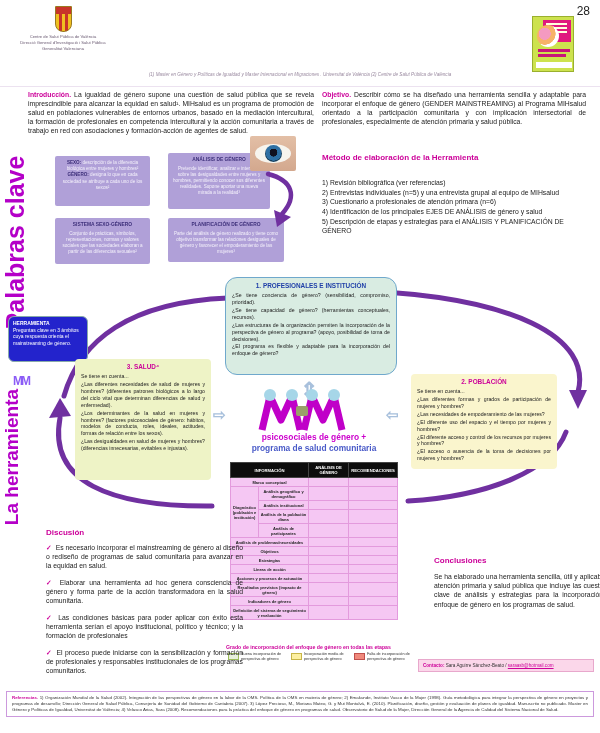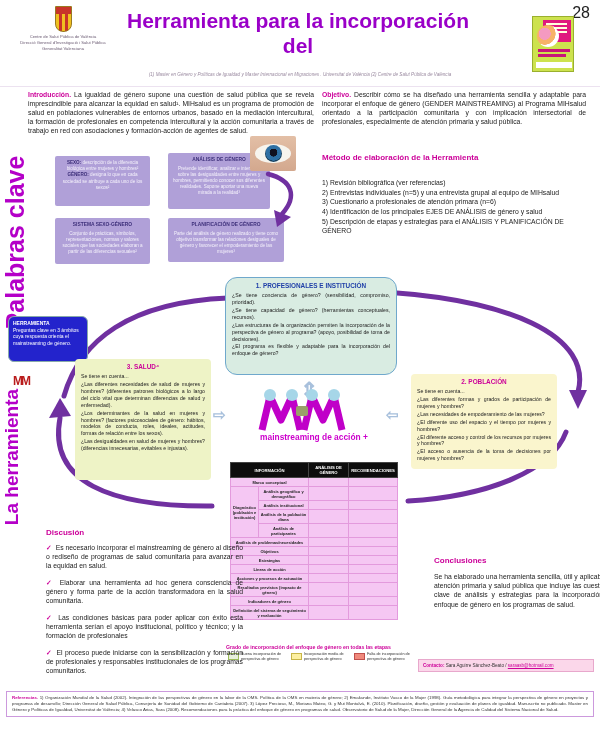--- a/index.html
+++ b/index.html
@@ -12,21 +12,21 @@
     background: linear-gradient(180deg,#c8342a 0 28%, rgba(0,0,0,0) 28%),
       repeating-linear-gradient(90deg,#f0c020 0 3px, #c8342a 3px 6px);
     border: 1px solid #9a7a20; border-radius: 0 0 8px 8px; }
   .logo-text { font-size: 4.2px; color: #6a5a72; line-height: 1.4; }
   .title-block { position: absolute; left: 118px; top: 8px; width: 360px; text-align: center;
     font-weight: bold; font-size: 21px; line-height: 1.2; color: #9a00c8; }
   .authors { position: absolute; left: 90px; top: 61px; width: 420px; text-align: center;
     font-weight: bold; font-size: 7.4px; color: #c400a8; }
   .affiliations { position: absolute; left: 90px; top: 72px; width: 420px; text-align: center;
     font-style: italic; font-size: 4.6px; color: #9a8aa0; }
-  .page-number { position: absolute; right: 10px; top: 4px; font-size: 16px; color: #222; }
+  .page-number { position: absolute; right: 10px; top: 4px; font-size: 12px; color: #222; }
   .thumb { position: absolute; left: 532px; top: 16px; width: 42px; height: 56px;
     background: #cde24e; border: 1px solid #9ab02e; }
   .thumb .t-pink { position: absolute; left: 10px; top: 3px; width: 28px; height: 22px; background: #e0187e; }
   .thumb .t-line { position: absolute; left: 13px; width: 21px; height: 2px; background: #ffd; }
   .thumb .t-blob { position: absolute; left: 4px; top: 8px; width: 22px; height: 22px; border-radius: 50%;
     background: radial-gradient(circle at 35% 40%, #f49ac1 0 30%, #f7b267 32% 55%, #fff 57% 100%); }
   .thumb .t-mag { position: absolute; left: 5px; top: 32px; width: 32px; height: 3px; background: #c81478; }
   .thumb .t-mag2 { position: absolute; left: 5px; top: 37px; width: 28px; height: 3px; background: #c81478; }
   .thumb .t-strip { position: absolute; left: 3px; bottom: 3px; width: 36px; height: 6px; background: #fff; }
   .hr { position: absolute; left: 0; top: 86px; width: 600px; height: 1px; background: #ece2f0; }
@@ -66,21 +66,21 @@
 
   
   svg.cycle { position: absolute; left: 0; top: 270px; }
   svg.kwarrow { position: absolute; left: 262px; top: 168px; }
 
   .toolbox { position: absolute; left: 8px; top: 316px; width: 80px; height: 46px;
     background: #2323cc; border: 1px solid #8aa; border-radius: 6px; padding: 3px 4px;
     color: #fff; font-size: 5px; line-height: 1.3; }
   .toolbox .tb-title { font-weight: bold; }
   .mini-logo { position: absolute; left: 13px; top: 374px; font-weight: bold; font-size: 12px;
-    color: #b91c1c; letter-spacing: -2px; }
+    color: #8b5cf6; letter-spacing: -2px; }
 
   .qbox { position: absolute; font-size: 5.2px; line-height: 1.32; color: #222; padding: 4px 6px; }
   .qbox .q-title { text-align: center; font-weight: bold; font-size: 6.4px; margin-bottom: 2px; }
   #box1 { left: 225px; top: 277px; width: 172px; height: 98px; background: #d9ece2;
     border: 1.4px solid #6fa8cc; border-radius: 12px; }
   #box1 .q-title { color: #1f3fa8; }
   #box2 { left: 411px; top: 374px; width: 146px; height: 95px; background: #faf5cd; border-radius: 4px; }
   #box2 .q-title { color: #cc0099; }
   #box3 { left: 75px; top: 359px; width: 136px; height: 121px; background: #eef3c6; border-radius: 4px; }
   #box3 .q-title { color: #cc0099; }
@@ -138,21 +138,20 @@
 <div class="poster">
 
   <div class="logo-block">
     <div class="logo-shield"></div>
     <div class="logo-text">Centre de Salut Pública de València</div>
     <div class="logo-text">Direcció General d'Investigació i Salut Pública</div>
     <div class="logo-text">Generalitat Valenciana</div>
   </div>
 
   <div class="title-block">
-    <div>Herramienta para la incorporación del</div>
   </div>
   <div class="affiliations">(1) Master en Género y Políticas de Igualdad y Master Internacional en Migraciones . Universitat de València (2) Centre de Salut Pública de València</div>
   <div class="page-number">28</div>
 
   <div class="thumb">
     <div class="t-pink"></div>
     <div class="t-line" style="top:6px"></div>
     <div class="t-line" style="top:10px"></div>
     <div class="t-line" style="top:14px"></div>
     <div class="t-blob"></div>
@@ -260,21 +259,22 @@
   <svg class="mmlogo" width="92" height="44" viewBox="0 0 92 44">
     <path d="M 6 42 L 14 8 L 25 32 L 36 8 L 44 42" fill="none" stroke="#c000c8" stroke-width="7" stroke-linejoin="round"></path>
     <path d="M 48 42 L 56 8 L 67 32 L 78 8 L 86 42" fill="none" stroke="#c000c8" stroke-width="7" stroke-linejoin="round"></path>
     <rect x="40" y="18" width="12" height="10" rx="2" fill="#9aa06a"></rect>
     <circle cx="14" cy="7" r="6" fill="#a6d6e8"></circle>
     <circle cx="36" cy="7" r="6" fill="#a6d6e8"></circle>
     <circle cx="56" cy="7" r="6" fill="#a6d6e8"></circle>
     <circle cx="78" cy="7" r="6" fill="#a6d6e8"></circle>
   </svg>
   <div class="mm-caption">
-    <div class="c1">mainstreaming de acción +</div>
+    <div class="c1">psicosociales de género +</div>
+    <div class="c2">programa de salud comunitaria</div>
   </div>
 
   <table class="gtable">
     <colgroup>
         <col class="c-grp">
         <col class="c-sub">
         <col class="c-ana">
         <col class="c-rec">
       </colgroup>
     <thead>

